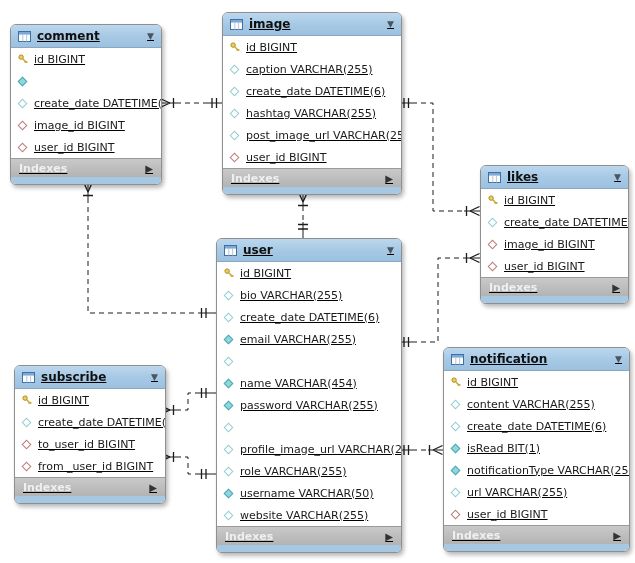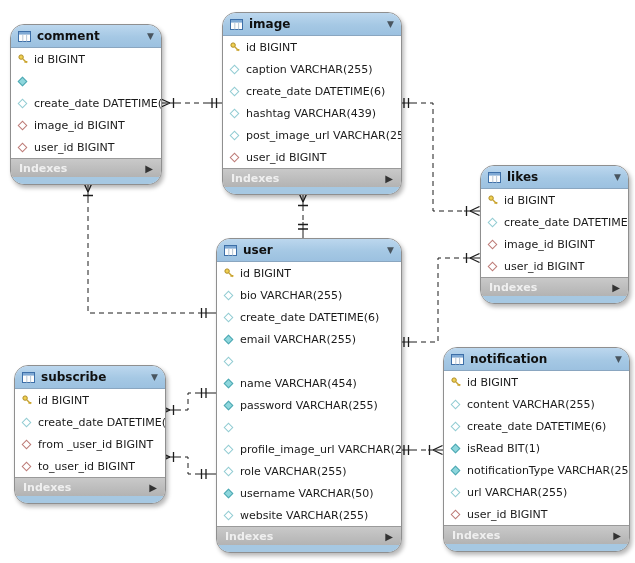--- a/index.html
+++ b/index.html
@@ -3,22 +3,22 @@
 <meta charset="utf-8">
 <style>
   html,body{margin:0;padding:0;background:#fff;}
   #canvas{position:relative;width:635px;height:563px;background:#ffffff;overflow:hidden;
           font-family:"DejaVu Sans","Liberation Sans",sans-serif;}
   #wires{position:absolute;left:0;top:0;z-index:0;}
   .wire{stroke:#1c1c1c;stroke-width:1;fill:none;}
   .dash{stroke-dasharray:5 4;}
   .sym{stroke:#1c1c1c;stroke-width:1.3;fill:none;}
 
-  .db-table{position:absolute;z-index:1;border:1px solid #8f8f8f;border-radius:14px;
-            background:#fff;box-shadow:2px 3px 4px rgba(0,0,0,.28);overflow:hidden;}
+  .db-table{position:absolute;z-index:1;border:1px solid #8f8f8f;border-radius:6px;
+            background:#fff;box-shadow:2px 3px 4px rgba(0,0,0,.28);overflow:hidden;text-decoration:underline;}
   .thead{height:22px;display:flex;align-items:center;gap:6px;padding:0 7px;
          background:linear-gradient(180deg,#bcd7ee 0%,#a5c8e4 55%,#9cc1e0 100%);
          border-bottom:1px solid #8aa6c0;cursor:move;}
   .tname{font-weight:bold;font-size:12px;color:#101010;}
   .ticon{display:flex;align-items:center;}
   .collapse{margin-left:auto;font-size:9px;color:#49555f;cursor:pointer;}
   .trow{height:22px;display:flex;align-items:center;gap:6px;padding:0 6px;background:#fff;text-align:center;}
   .ctext{font-size:11px;color:#1a1a1a;white-space:nowrap;}
   .cicon{width:11px;display:flex;justify-content:center;align-items:center;flex:none;}
   .dia{width:7px;height:7px;transform:rotate(45deg);display:inline-block;box-sizing:border-box;}
@@ -169,21 +169,21 @@
       <div class="trow">
         <span class="cicon">
           <span class="dia open"></span>
         </span>
         <span class="ctext">create_date DATETIME(6)</span>
       </div>
       <div class="trow">
         <span class="cicon">
           <span class="dia open"></span>
         </span>
-        <span class="ctext">hashtag VARCHAR(439)</span>
+        <span class="ctext">hashtag VARCHAR(255)</span>
       </div>
       <div class="trow">
         <span class="cicon">
           <span class="dia open"></span>
         </span>
         <span class="ctext">post_image_url VARCHAR(255)</span>
       </div>
       <div class="trow">
         <span class="cicon">
           <span class="dia fk"></span>
@@ -359,28 +359,28 @@
       <div class="trow">
         <span class="cicon">
           <span class="dia open"></span>
         </span>
         <span class="ctext">create_date DATETIME(6)</span>
       </div>
       <div class="trow">
         <span class="cicon">
           <span class="dia fk"></span>
         </span>
+        <span class="ctext">to_user_id BIGINT</span>
+      </div>
+      <div class="trow">
+        <span class="cicon">
+          <span class="dia fk"></span>
+        </span>
         <span class="ctext">from _user_id BIGINT</span>
       </div>
-      <div class="trow">
-        <span class="cicon">
-          <span class="dia fk"></span>
-        </span>
-        <span class="ctext">to_user_id BIGINT</span>
-      </div>
       <div class="tfoot">
         <span class="flabel">Indexes</span>
         <span class="expand">▶</span>
       </div>
       <div class="tstrip"></div>
     </div>
   <div class="db-table" style="left:443px;top:347px;width:185px">
       <div class="thead">
         <span class="ticon">
           <svg width="13" height="11" viewBox="0 0 13 11">

